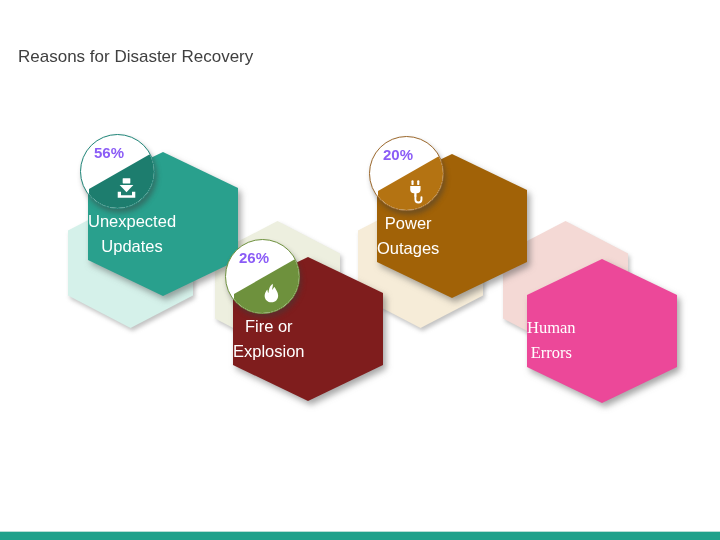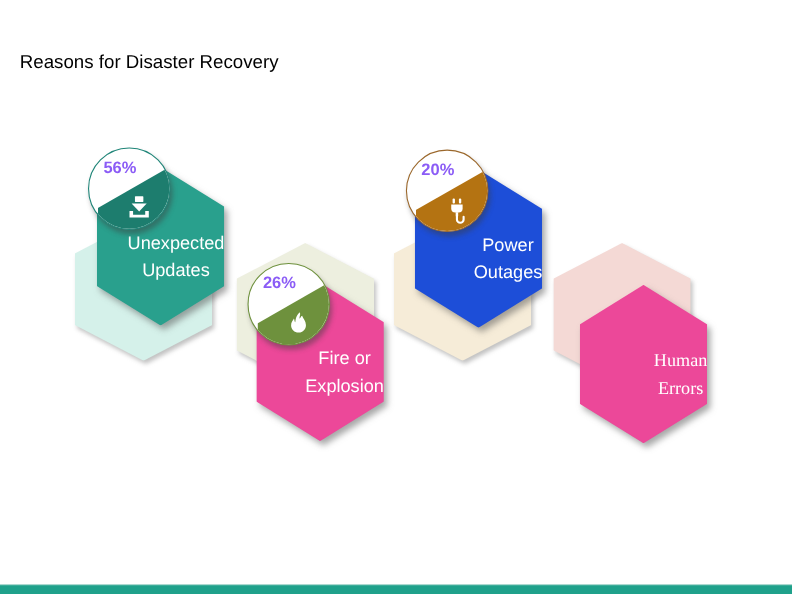--- a/index.html
+++ b/index.html
@@ -11,34 +11,34 @@
     font-family:"Liberation Sans", sans-serif;
   }
   
   .title{
     position:absolute;left:18px;top:12px;
     font-size:24px;font-weight:700;color:#0b0b0b;
     letter-spacing:.2px;
   }
   .subtitle{
     position:absolute;left:18px;top:47px;
-    font-size:17px;color:#000000;
+    font-size:17px;color:#404040;
   }
   
   .item{position:absolute;width:126px;height:144px;}
   .hex-wrap{position:absolute;}
   .hex-wrap.light{z-index:1;filter:drop-shadow(2px 3px 2px rgba(120,120,120,.45));}
   .hex-wrap.main{z-index:2;left:0;top:0;filter:drop-shadow(3px 4px 3px rgba(80,80,80,.5));}
   .hex{
     clip-path:polygon(50% 0%,100% 25%,100% 75%,50% 100%,0% 75%,0% 25%);
   }
   .hex.light-hex{width:125px;height:130px;}
   .hex.main-hex{
-    width:116px;height:144px;
-    display:flex;align-items:center;justify-content:flex-end;
+    width:150px;height:144px;
+    display:flex;align-items:center;justify-content:flex-start;
     padding-top:20px;box-sizing:border-box;
   }
   .hex-label{
     color:#ffffff;font-size:16.5px;line-height:1.5;
     text-align:center;white-space:pre-line;
   }
   
   .badge{
     position:absolute;left:-8px;top:-18px;z-index:3;
     width:73px;height:73px;border-radius:50%;
@@ -91,40 +91,40 @@
         </g>
       </svg>
     </div>
   </div>
 
   <div class="item" style="left:233px;top:257px;">
     <div class="hex-wrap light" style="left:-18px;top:-36px;">
       <div class="hex light-hex" style="background-color: rgb(237, 239, 223);"></div>
     </div>
     <div class="hex-wrap main">
-      <div class="hex main-hex" style="background-color: #ec4899;">
+      <div class="hex main-hex" style="background-color: #7f1d1d;">
         <div class="hex-label">Fire or
 Explosion</div>
       </div>
     </div>
     <div class="badge" style="border-color: rgb(110, 145, 61); text-align: right;">
       <div class="badge-wedge" style="background-color: rgb(110, 145, 61);"></div>
       <span class="badge-pct">26%</span>
       <svg class="badge-icon" viewBox="0 0 24 24">
         <path fill="#ffffff" d="M13.1 1.6c.5 2.7-.8 3.7-.3 5.4.7-.8.9-2 2-2.5 1 2.5 3 4.4 3.1 7.4.1 3.4-2.5 6.1-5.8 6.2-3.4.1-6.1-2.4-6.2-5.7-.1-2.7 1.5-4.1 2.3-5.7.6 1 .1 2.3 1.1 3.1.3-2.9.8-6.1 3.8-8.2z"></path>
       </svg>
     </div>
   </div>
 
   <div class="item" style="left:377px;top:154px;">
     <div class="hex-wrap light" style="left:-19px;top:44px;">
       <div class="hex light-hex" style="background-color: rgb(246, 236, 216);"></div>
     </div>
     <div class="hex-wrap main">
-      <div class="hex main-hex" style="background-color: #1d4ed8;">
+      <div class="hex main-hex" style="background-color: #a16207;">
         <div class="hex-label">Power
 Outages</div>
       </div>
     </div>
     <div class="badge" style="border-color: rgb(155, 104, 44);">
       <div class="badge-wedge" style="background-color: rgb(180, 115, 18);"></div>
       <span class="badge-pct">20%</span>
       <svg class="badge-icon" viewBox="0 0 24 24">
         <g fill="#ffffff">
           <rect x="8.4" y="1.2" width="1.9" height="4.2" rx="0.8"></rect>

